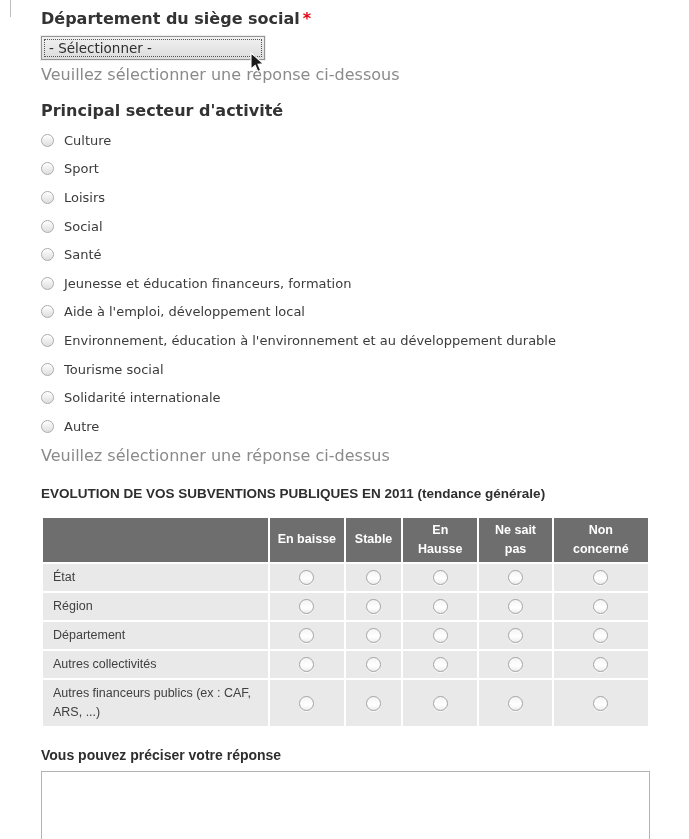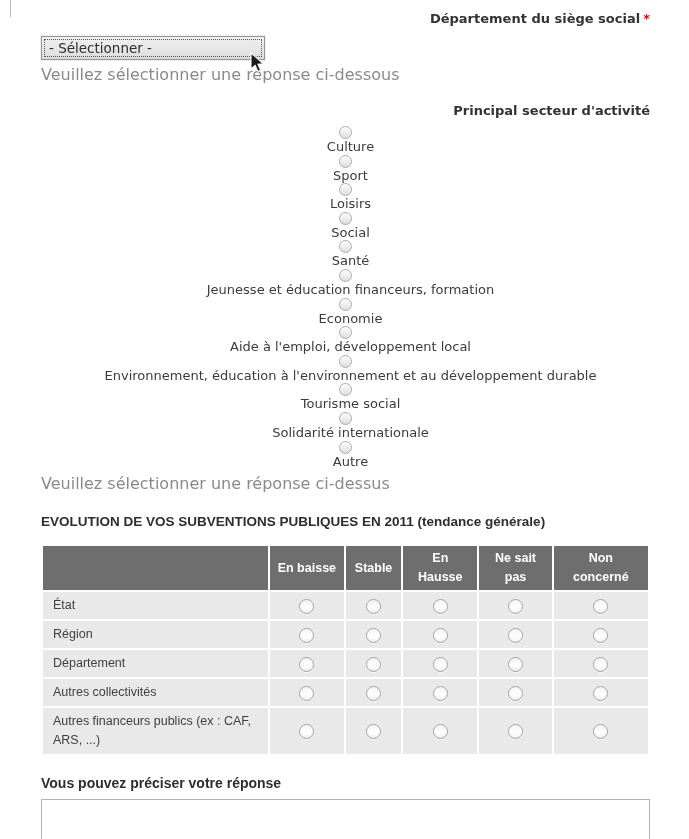--- a/index.html
+++ b/index.html
@@ -8,21 +8,21 @@
     position: relative;
     background: #ffffff;
     overflow: hidden;
     font-family: "DejaVu Sans", sans-serif;
     color: #333333;
   }
   .artifact { position: absolute; left: 10px; top: 0; width: 1px; height: 17px; background: #bdbdbd; }
   .content { padding: 11px 0 0 41px; width: 650px; }
 
   .field-label {
-    font-size: 13px; font-weight: bold; color: #333; line-height: 16px; text-align: right;
+    font-size: 16px; font-weight: bold; color: #333; line-height: 16px;
   }
   .req { color: #e20613; font-weight: bold; margin-left: 3px; }
 
   .select-box {
     margin-top: 9px;
     width: 224px; height: 24px;
     background: linear-gradient(#f1f1f1, #dcdcdc);
     border: 1px solid #949494;
     box-shadow: 0 0 0 1px #efefef;
     cursor: default;
@@ -36,21 +36,21 @@
     font-size: 13.5px; color: #2e2e2e;
     white-space: nowrap; overflow: hidden;
   }
   .helper {
     margin-top: 7px;
     font-size: 16px; color: #8a8a8a; line-height: 15px;
   }
   .section-gap { margin-top: 21px; }
 
   .radio-list { margin-top: 7px; }
-  .radio-row { display: flex; align-items: center; height: 28.6px; cursor: default; flex-direction: column; }
+  .radio-row { display: flex; align-items: center; height: 28.6px; cursor: default; }
   .radio {
     width: 13px; height: 13px; border-radius: 50%;
     border: 1px solid #ababab;
     background: linear-gradient(#fefefe, #dedede);
     box-shadow: inset 0 1px 1px rgba(255,255,255,.9);
     flex: 0 0 auto;
   }
   .radio-label { margin-left: 10px; font-size: 13px; color: #3b3b3b; white-space: nowrap; }
 
   .table-title {
@@ -161,24 +161,20 @@
   <div class="radio-row">
     <span class="radio"></span>
     <span class="radio-label">Santé</span>
   </div>
 
   <div class="radio-row">
     <span class="radio"></span>
     <span class="radio-label">Jeunesse et éducation financeurs, formation</span>
   </div>
 
-  <div class="radio-row">
-    <span class="radio"></span>
-    <span class="radio-label">Economie</span>
-  </div>
 
   <div class="radio-row">
     <span class="radio"></span>
     <span class="radio-label">Aide à l'emploi, développement local</span>
   </div>
 
   <div class="radio-row">
     <span class="radio"></span>
     <span class="radio-label">Environnement, éducation à l'environnement et au développement durable</span>
   </div>

